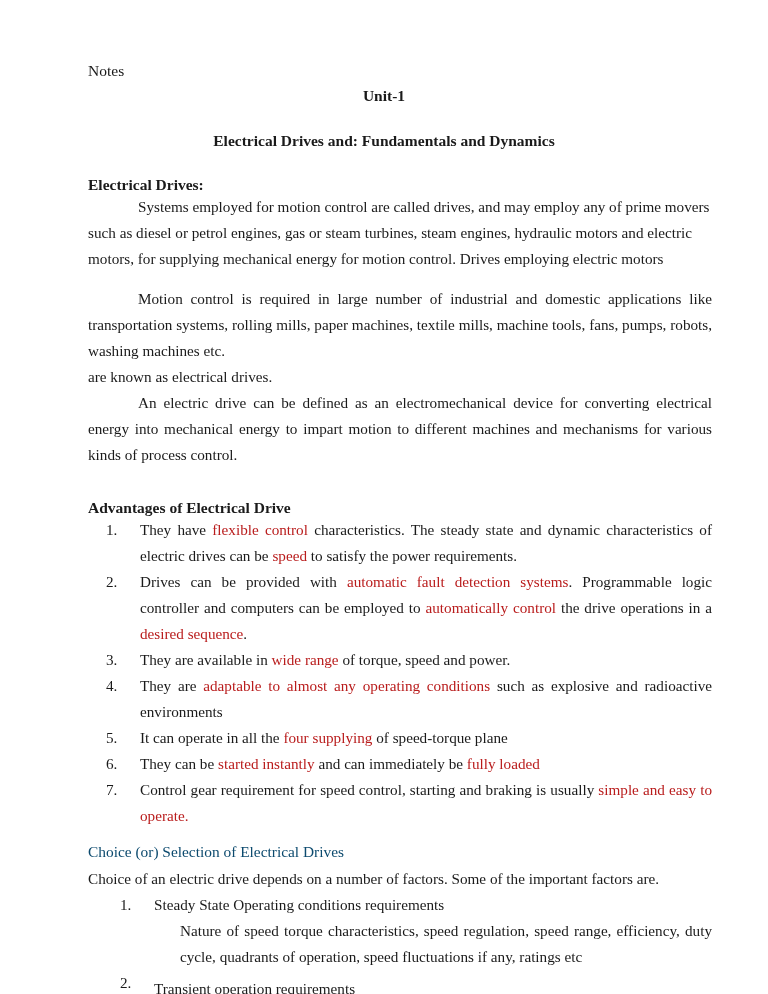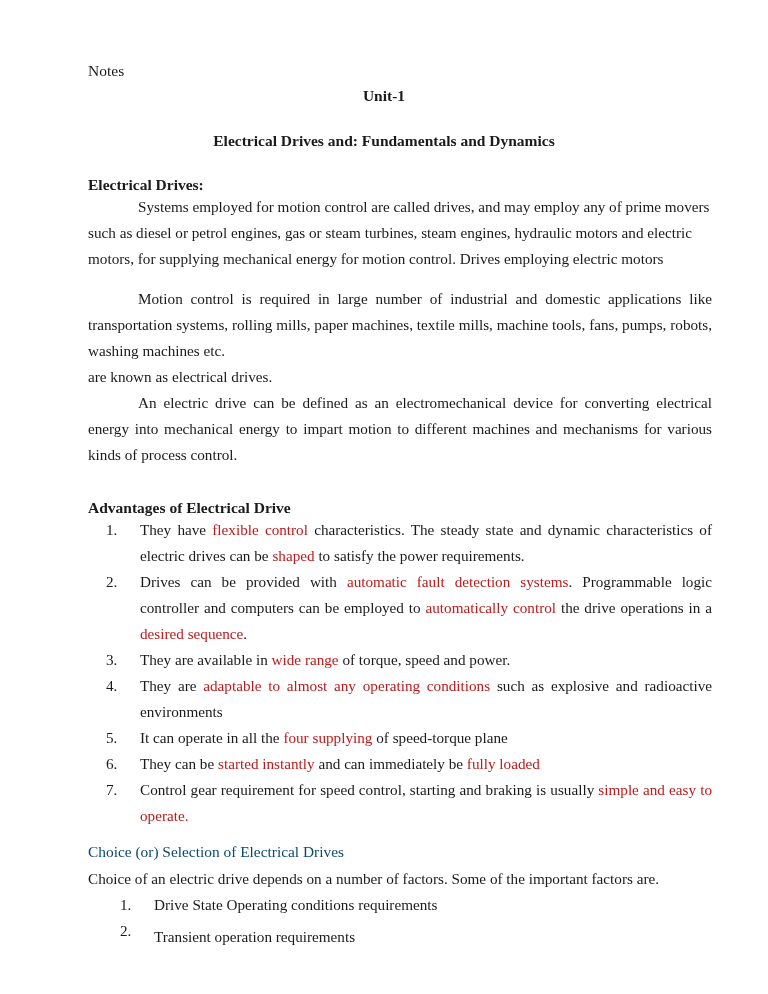--- a/index.html
+++ b/index.html
@@ -140,31 +140,32 @@
 
   <p class="para first">Motion control is required in large number of industrial and domestic applications like transportation systems, rolling mills, paper machines, textile mills, machine tools, fans, pumps, robots, washing machines etc.</p>
 
   <p class="para" style="text-indent:0">are known as electrical drives.</p>
 
   <p class="para">An electric drive can be defined as an electromechanical device for converting electrical energy into mechanical energy to impart motion to different machines and mechanisms for various kinds of process control.</p>
 
   <div class="adv-head">Advantages of Electrical Drive</div>
 
   <ol class="num-list" id="advantages-list">
-      <li><span class="lnum">1.</span><span>They have </span><span class="hl">flexible control</span><span> characteristics. The steady state and dynamic characteristics of electric drives can be </span><span class="hl">shaped</span><span> to satisfy the power requirements.</span></li>
+      <li><span class="lnum">1.</span><span>They have </span><span class="hl">flexible control</span><span> characteristics. The steady state and dynamic characteristics of electric drives can be </span><span class="hl">speed</span><span> to satisfy the power requirements.</span></li>
       <li><span class="lnum">2.</span><span>Drives can be provided with </span><span class="hl">automatic fault detection systems</span><span>. Programmable logic controller and computers can be employed to </span><span class="hl">automatically control</span><span> the drive operations in a </span><span class="hl">desired sequence</span><span>.</span></li>
       <li><span class="lnum">3.</span><span>They are available in </span><span class="hl">wide range</span><span> of torque, speed and power.</span></li>
       <li><span class="lnum">4.</span><span>They are </span><span class="hl">adaptable to almost any operating conditions</span><span> such as explosive and radioactive environments</span></li>
       <li><span class="lnum">5.</span><span>It can operate in all the </span><span class="hl">four supplying</span><span> of speed-torque plane</span></li>
       <li><span class="lnum">6.</span><span>They can be </span><span class="hl">started instantly</span><span> and can immediately be </span><span class="hl">fully loaded</span></li>
       <li><span class="lnum">7.</span><span>Control gear requirement for speed control, starting and braking is usually </span><span class="hl">simple and easy to operate.</span></li>
     </ol>
 
   <div class="choice-head red">Choice (or) Selection of Electrical Drives</div>
 
   <div class="choice-intro">Choice of an electric drive depends on a number of factors. Some of the important factors are.</div>
 
   <ol class="num-list deep" id="choice-list">
-      <li><span class="lnum">1.</span><span>Drive State Operating conditions requirements</span></li>
+      <li><span class="lnum">1.</span><span>Steady State Operating conditions requirements</span></li>
+      <div class="sub-para">Nature of speed torque characteristics, speed regulation, speed range, efficiency, duty cycle, quadrants of operation, speed fluctuations if any, ratings etc</div>
       <li class="sp-after"><span class="lnum">2.</span><span>Transient operation requirements</span></li>
     </ol>
 
 </div>
 
 </body></html>

